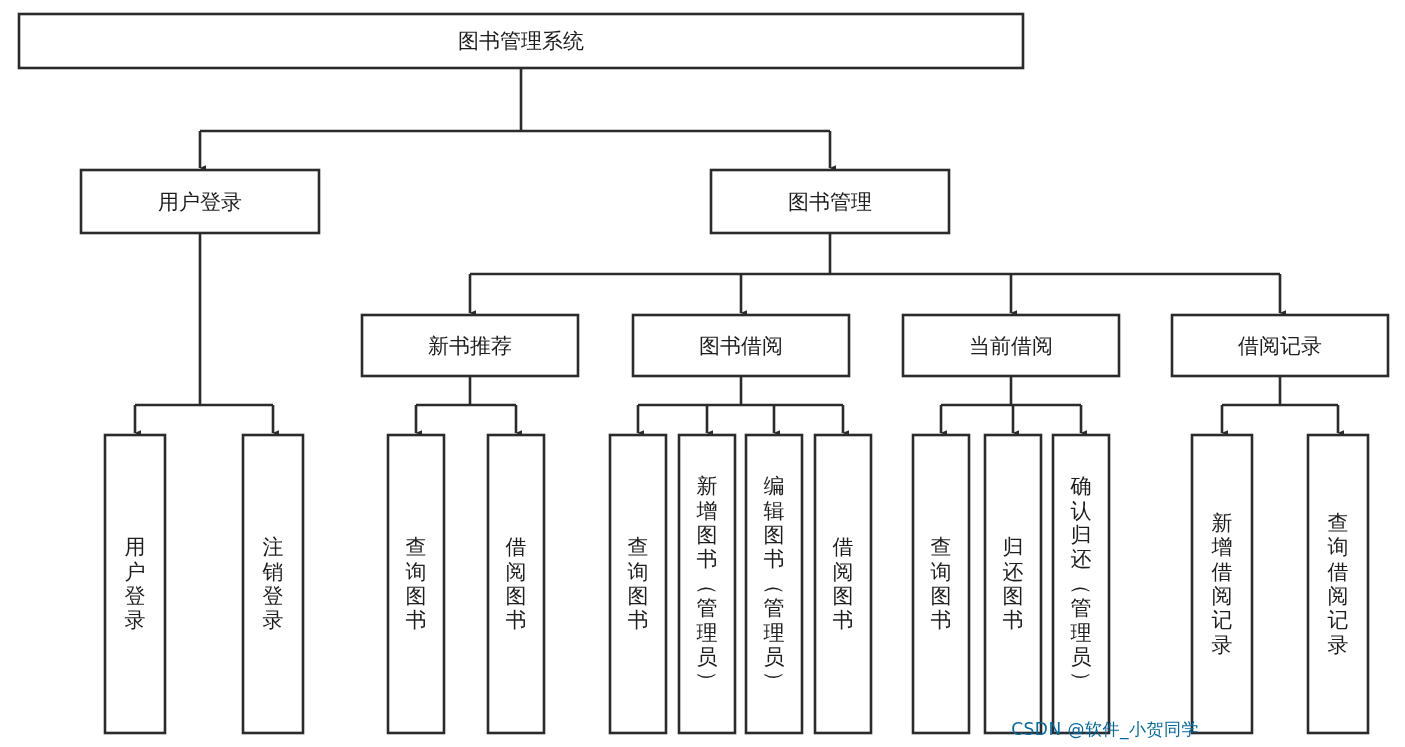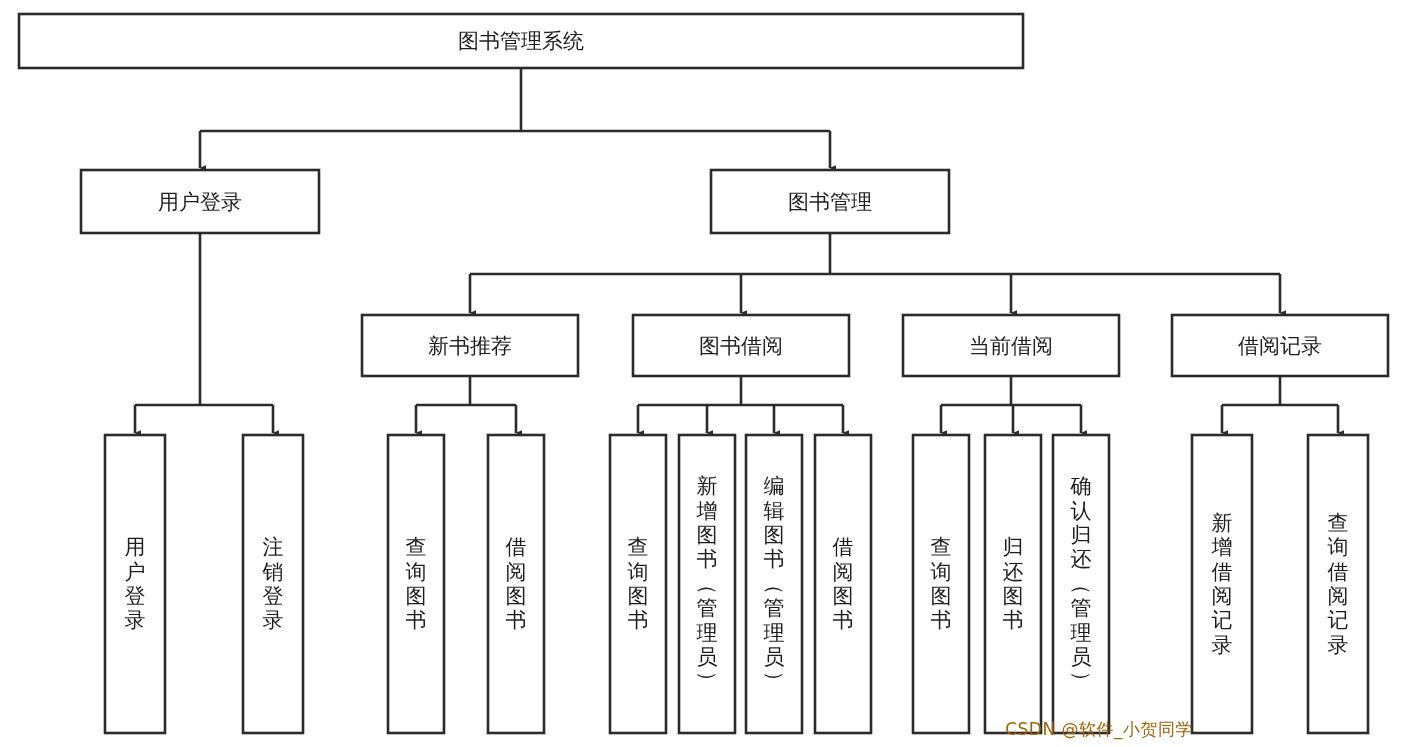--- a/index.html
+++ b/index.html
@@ -66,25 +66,25 @@
   }
   .vlabel span.ch {
     display: block;
   }
   .vlabel span.rot {
     display: block;
     transform: rotate(90deg);
   }
   .watermark {
     position: absolute;
-    right: 22px;
+    right: 16px;
     bottom: 6px;
     font-family: "DejaVu Sans", "Liberation Sans", sans-serif;
     font-size: 17px;
-    color: #a16207;
+    color: #0369a1;
     letter-spacing: 0.5px;
     pointer-events: none;
     white-space: nowrap;
   }
 </style>
 </head>
 <body>
 
 <div id="diagram-root">
 

